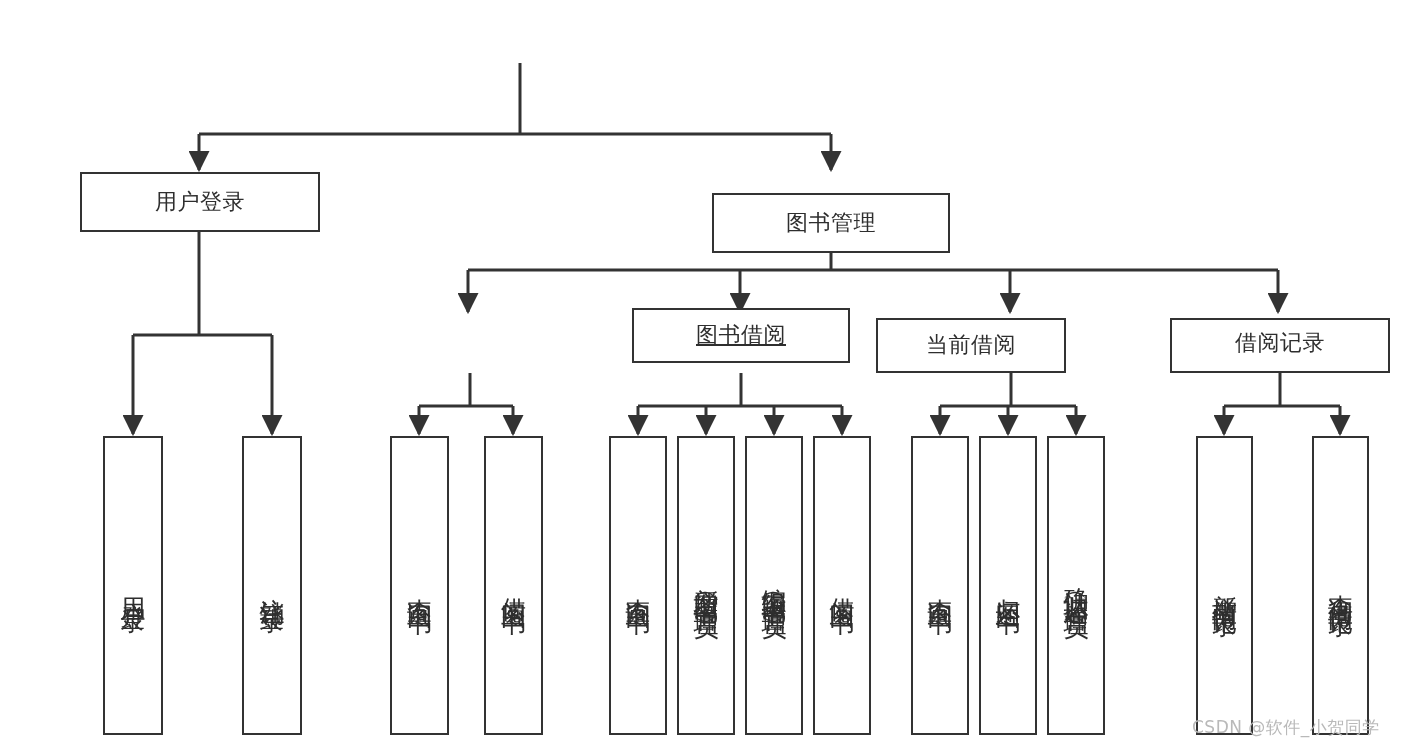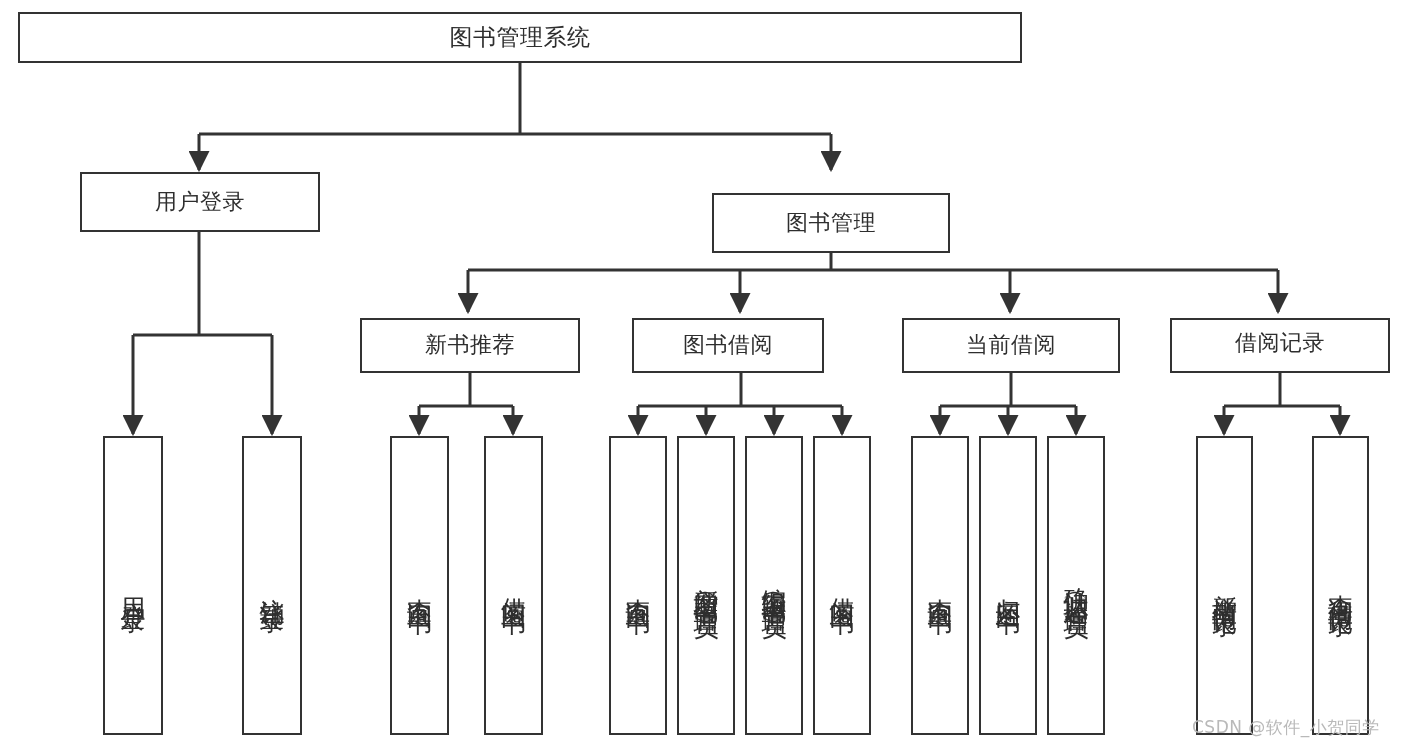--- a/index.html
+++ b/index.html
@@ -123,38 +123,32 @@
       <path d="M 1008 406 L 1008 434" marker-end="url(#arrow)"></path>
       <path d="M 1076 406 L 1076 434" marker-end="url(#arrow)"></path>
 
       <path d="M 1280 373 L 1280 406"></path>
       <path d="M 1224 406 L 1340 406"></path>
       <path d="M 1224 406 L 1224 434" marker-end="url(#arrow)"></path>
       <path d="M 1340 406 L 1340 434" marker-end="url(#arrow)"></path>
     </g>
   </svg>
 
-  <div class="node horiz root" style="left:18px; top:12px; width:1004px; height:51px;">
-    <span class="label">图书管理系统</span>
-  </div>
 
   <div class="node horiz" style="left:80px; top:172px; width:240px; height:60px;">
     <span class="label">用户登录</span>
   </div>
   <div class="node horiz" style="left:712px; top:172px; width:238px; height:60px;margin-top:21px;">
     <span class="label">图书管理</span>
   </div>
 
-  <div class="node horiz" style="left:360px; top:318px; width:220px; height:55px;">
-    <span class="label">新书推荐</span>
-  </div>
-  <div class="node horiz" style="left:632px; top:318px; width:192px; height:55px;">
+  <div class="node horiz" style="left:632px; top:308px; width:218px; height:55px;text-decoration:underline;">
     <span class="label">图书借阅</span>
   </div>
-  <div class="node horiz" style="left:902px; top:318px; width:218px; height:55px;">
+  <div class="node horiz" style="left:876px; top:318px; width:190px; height:55px;">
     <span class="label">当前借阅</span>
   </div>
   <div class="node horiz" style="left:1170px; top:318px; width:220px; height:55px;font-family:Liberation Mono, monospace;">
     <span class="label">借阅记录</span>
   </div>
 
   <div class="node vert" style="left:103px; top:436px; width:60px; height:299px;">
     <span class="label">用户登录</span>
   </div>
   <div class="node vert" style="left:242px; top:436px; width:60px; height:299px;">

